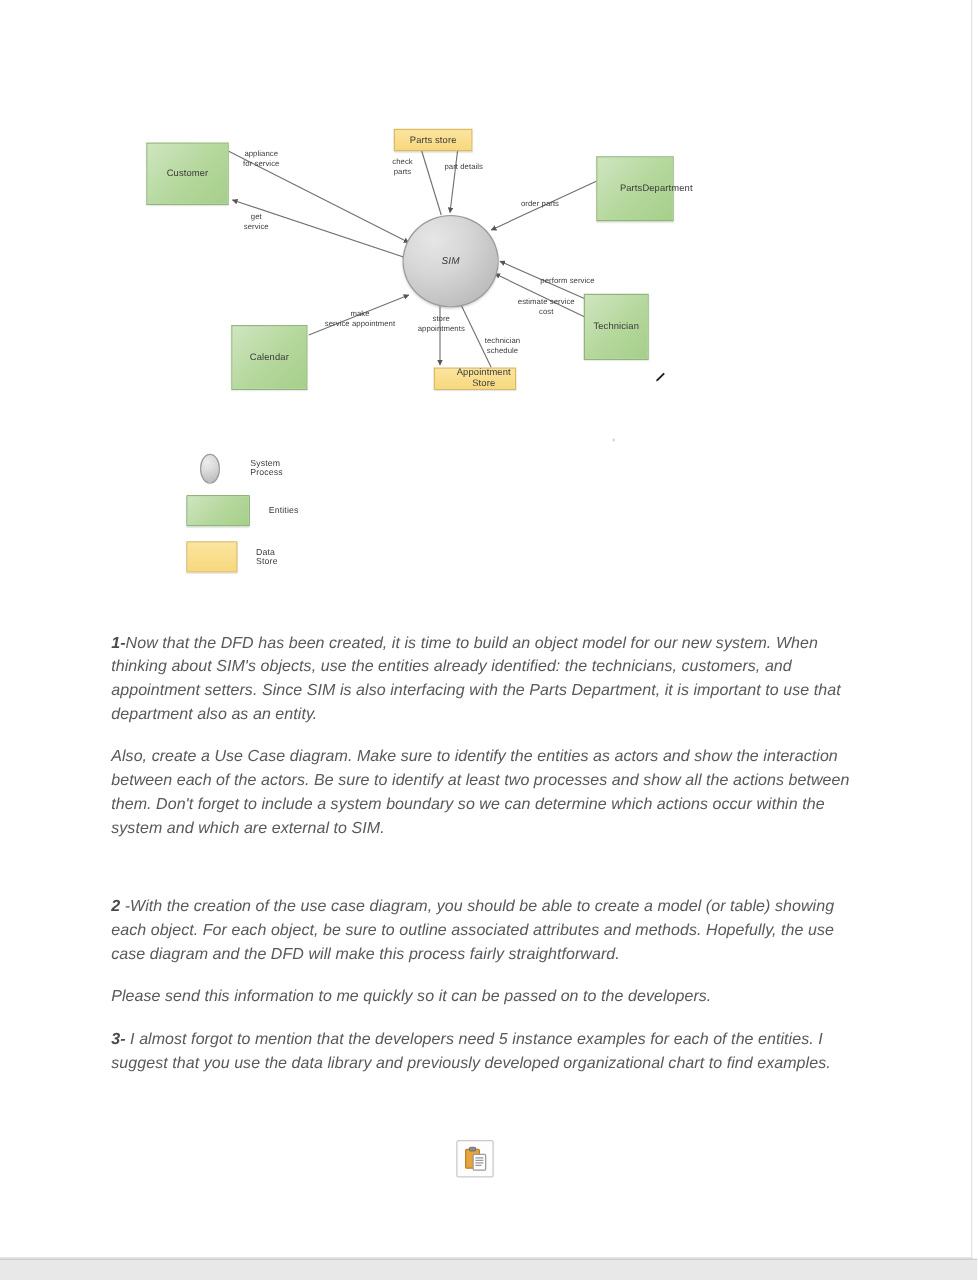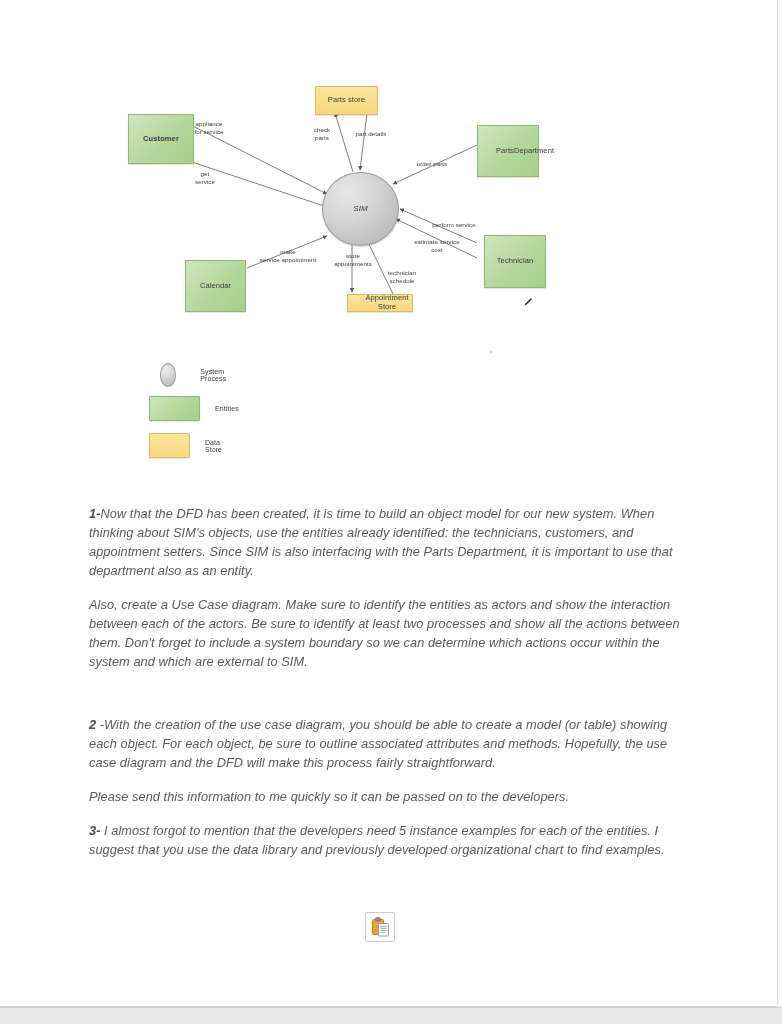--- a/index.html
+++ b/index.html
@@ -187,37 +187,37 @@
         <line x1="477" y1="258" x2="396" y2="219"></line>
 
         <line x1="393" y1="294" x2="366" y2="238"></line>
 
         <line x1="352" y1="245" x2="352" y2="292"></line>
 
         <line x1="247" y1="268" x2="327" y2="236"></line>
       </g>
     </svg>
 
-    <div class="node datastore" style="left:315px; top:86px; width:63px; height:29px;">
+    <div class="node datastore" style="left:315px; top:103px; width:63px; height:18px;">
       <span>Parts store</span>
     </div>
 
-    <div class="node entity" style="left:128px; top:114px; width:66px; height:50px;font-weight:bold;">
+    <div class="node entity" style="left:117px; top:114px; width:66px; height:50px;">
       <span>Customer</span>
     </div>
 
     <div class="node entity" style="left:477px; top:125px; width:62px; height:52px;padding-left:34px;">
       <span>PartsDepartment</span>
     </div>
 
     <div class="node process" style="left:322px; top:172px; width:77px; height:74px;font-style:italic;">
       <span>SIM</span>
     </div>
 
-    <div class="node entity" style="left:484px; top:235px; width:62px; height:53px;">
+    <div class="node entity" style="left:467px; top:235px; width:52px; height:53px;">
       <span>Technician</span>
     </div>
 
     <div class="node entity" style="left:185px; top:260px; width:61px; height:52px;">
       <span>Calendar</span>
     </div>
 
     <div class="node datastore" style="left:347px; top:294px; width:66px; height:18px;padding-left:14px;">
       <span>Appointment Store</span>
     </div>

